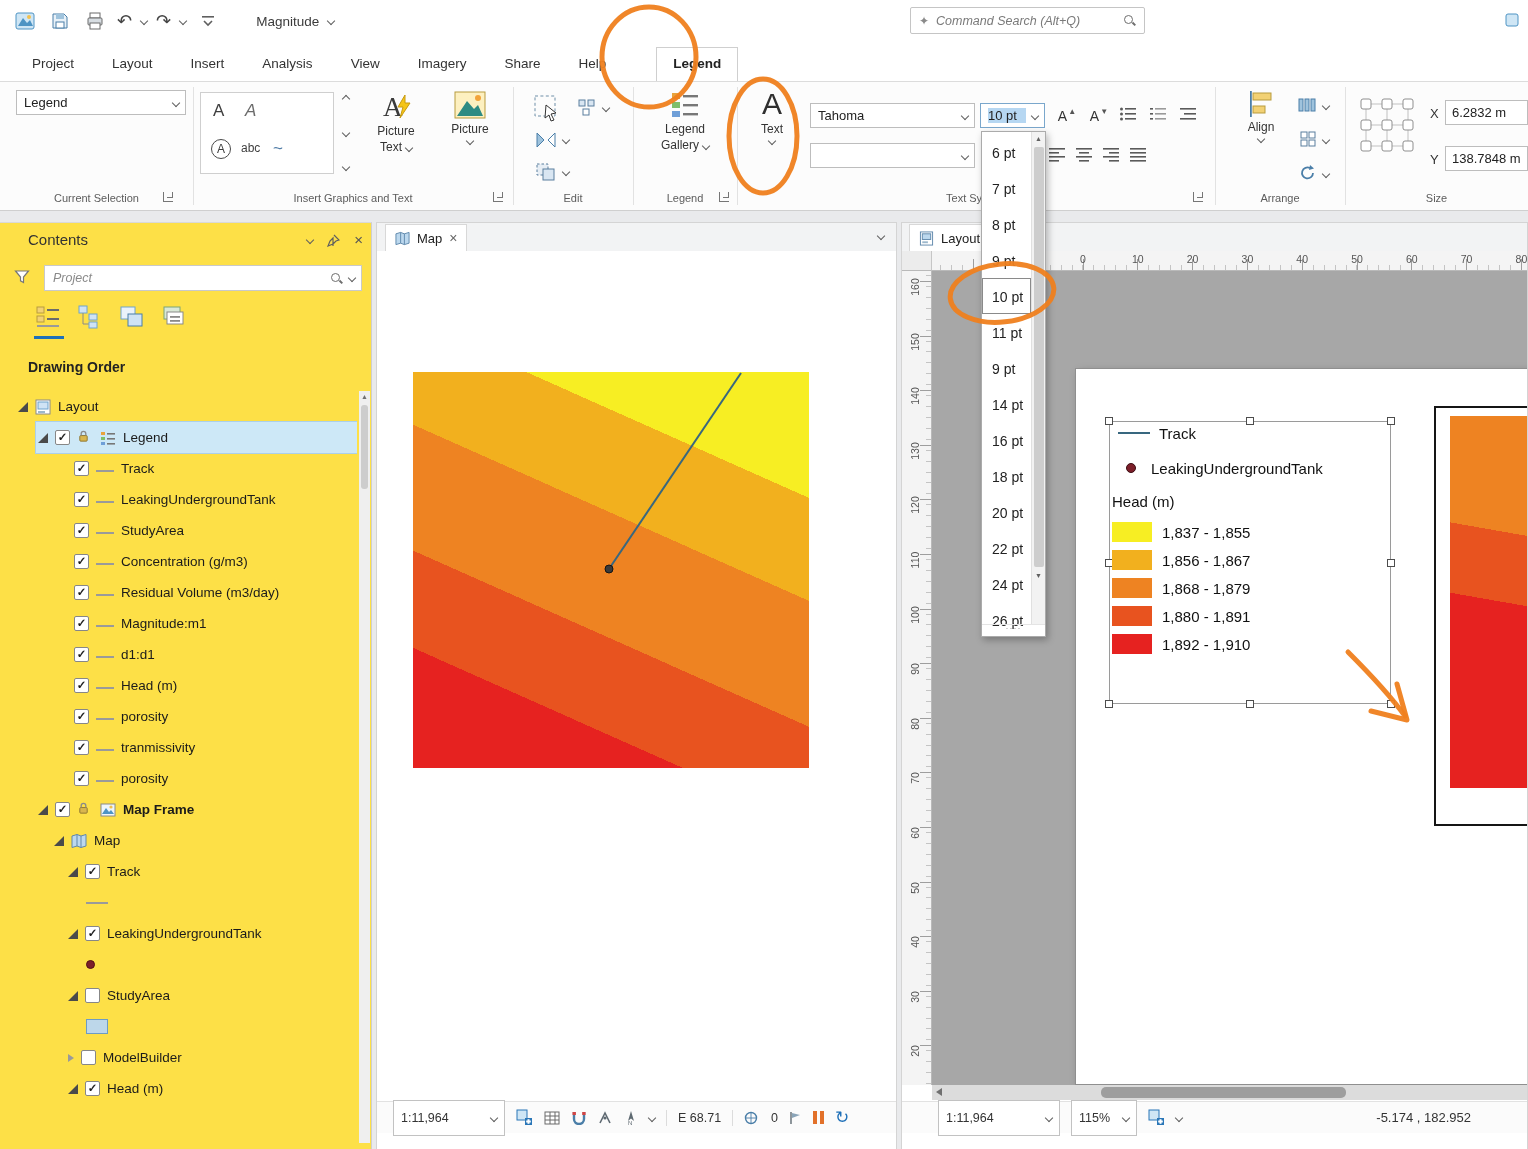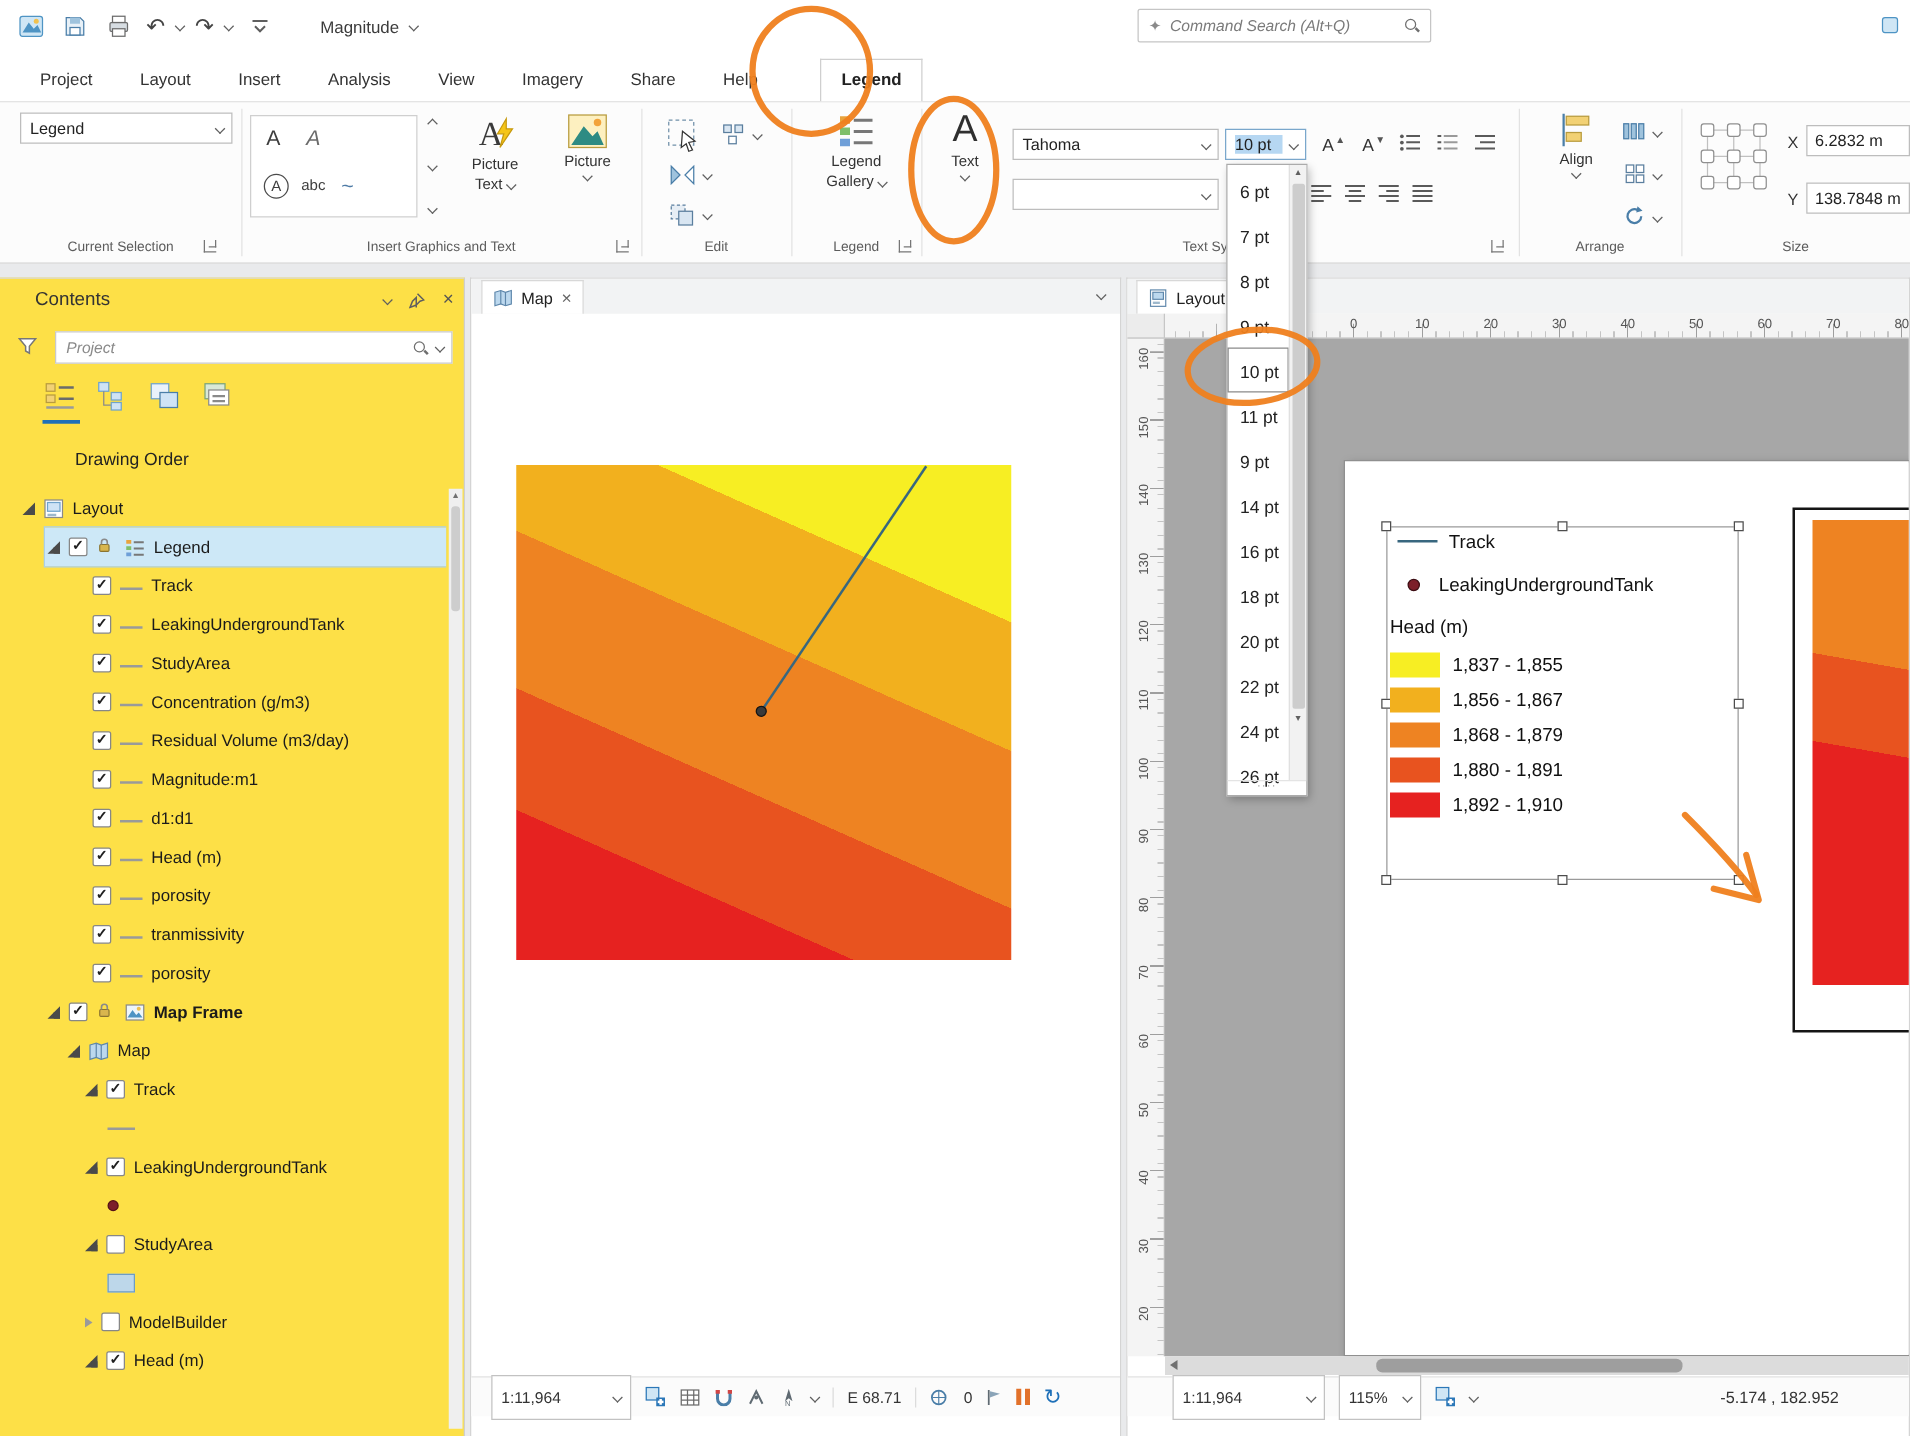--- a/index.html
+++ b/index.html
@@ -76,21 +76,21 @@
   .contents{position:absolute;left:0;top:222px;width:372px;height:927px;background:#fde047;border-right:1px solid #cfcfcf;border-top:1px solid #d9d9d9;}
   .c-title{position:absolute;left:28px;top:8px;font-size:15px;color:#333;}
   .c-hicons{position:absolute;right:8px;top:10px;display:flex;gap:14px;align-items:center;color:#5f5f5f;}
   .c-close{font-size:15px;color:#555;line-height:14px;}
   .c-search{position:absolute;left:44px;top:42px;width:318px;height:26px;background:#fff;border:1px solid #c9c9c9;display:flex;align-items:center;gap:6px;padding:0 6px 0 8px;}
   .c-search .ph{flex:1;color:#8a8a8a;font-style:italic;font-size:12.5px;}
   .c-filter{position:absolute;left:14px;top:46px;}
   .vtabs{position:absolute;left:34px;top:80px;display:flex;gap:14px;}
   .vtab{width:28px;height:28px;display:flex;align-items:center;justify-content:center;}
   .vtab-underline{position:absolute;left:34px;top:113px;width:30px;height:3px;background:var(--accent);}
-  .c-heading{position:absolute;left:28px;top:136px;font-size:14px;font-weight:normal;color:#222;margin-left:32px;}
+  .c-heading{position:absolute;left:28px;top:136px;font-size:14px;font-weight:bold;color:#222;}
   #tree{position:absolute;left:0;top:168px;right:14px;bottom:0;overflow:hidden;}
   .trow{display:flex;align-items:center;height:31px;gap:7px;font-size:13.5px;color:#1b1b1b;white-space:nowrap;}
   .trow.selected{margin-left:36px;background:var(--sel);outline:1px solid #abd0ea;}
   .tlabel.bold{font-weight:bold;}
   .tri-open{width:0;height:0;border-left:5px solid transparent;border-top:5px solid transparent;border-right:5px solid #4a4a4a;border-bottom:5px solid #4a4a4a;flex:none;}
   .tri-closed{width:0;height:0;border-top:4.5px solid transparent;border-bottom:4.5px solid transparent;border-left:6px solid #9a9a9a;flex:none;}
   .cb{width:15px;height:15px;background:#fff;border:1px solid #878787;border-radius:2px;display:inline-flex;align-items:center;justify-content:center;font-size:11.5px;line-height:1;color:#1f1f1f;font-weight:bold;flex:none;}
   .ticon{display:inline-flex;width:16px;height:16px;flex:none;}
   .lsym{width:18px;height:7px;border-bottom:2px solid #9a9a9a;flex:none;}
   .sw-line{width:22px;height:2px;flex:none;}

